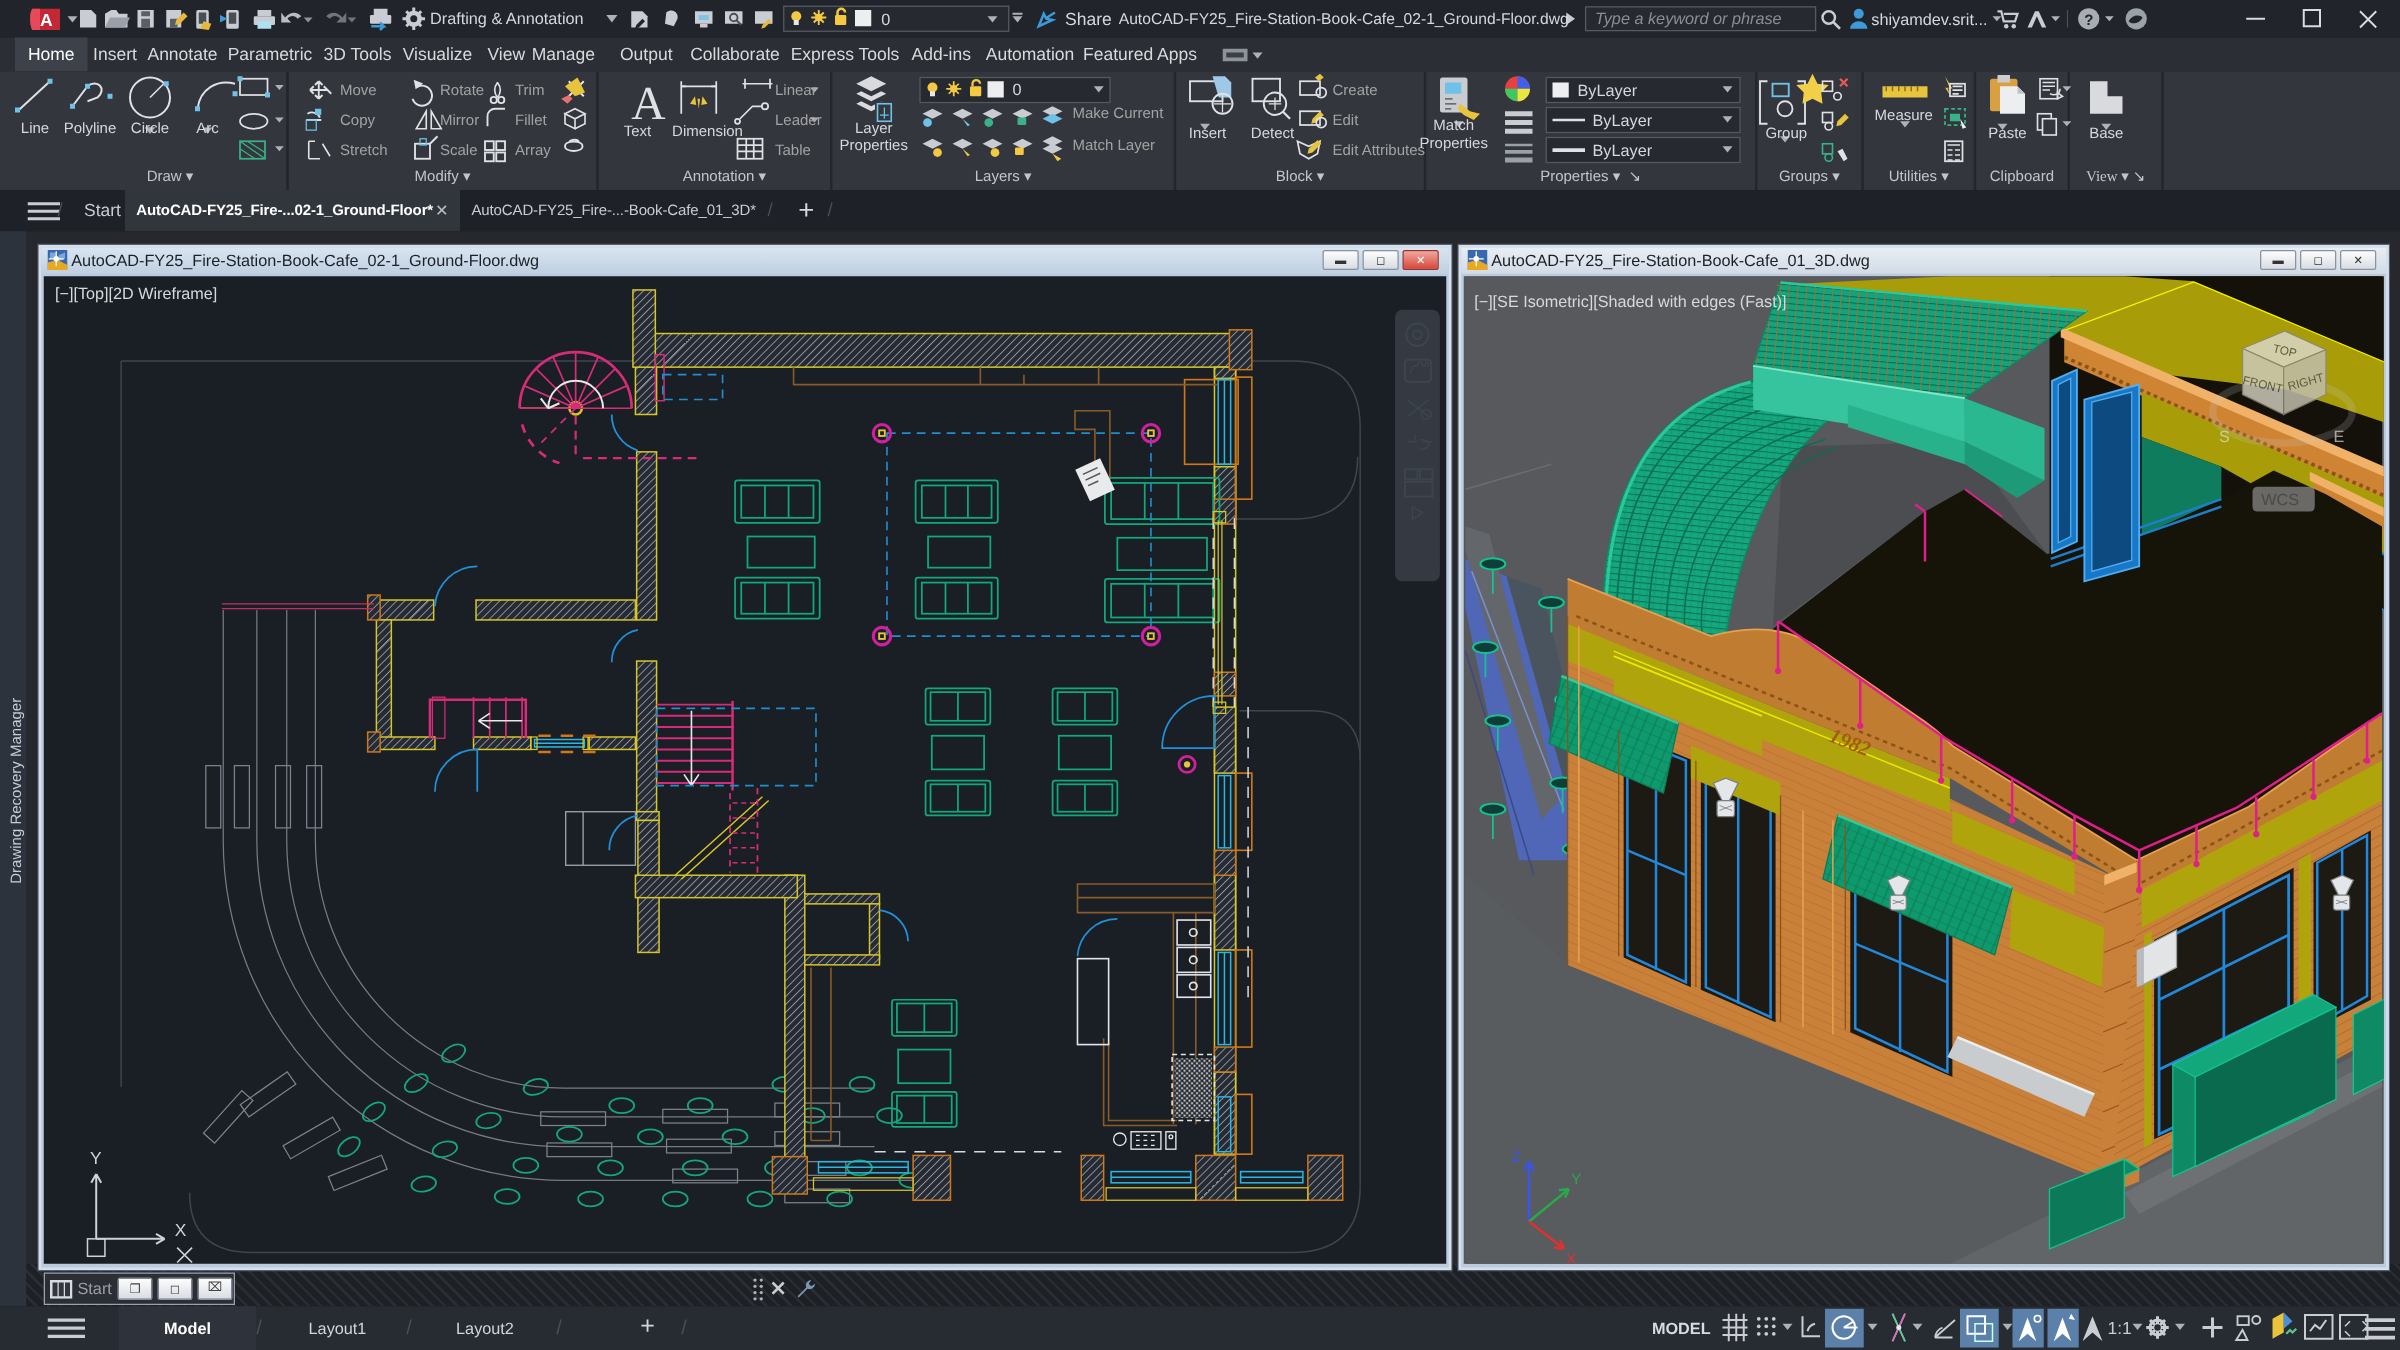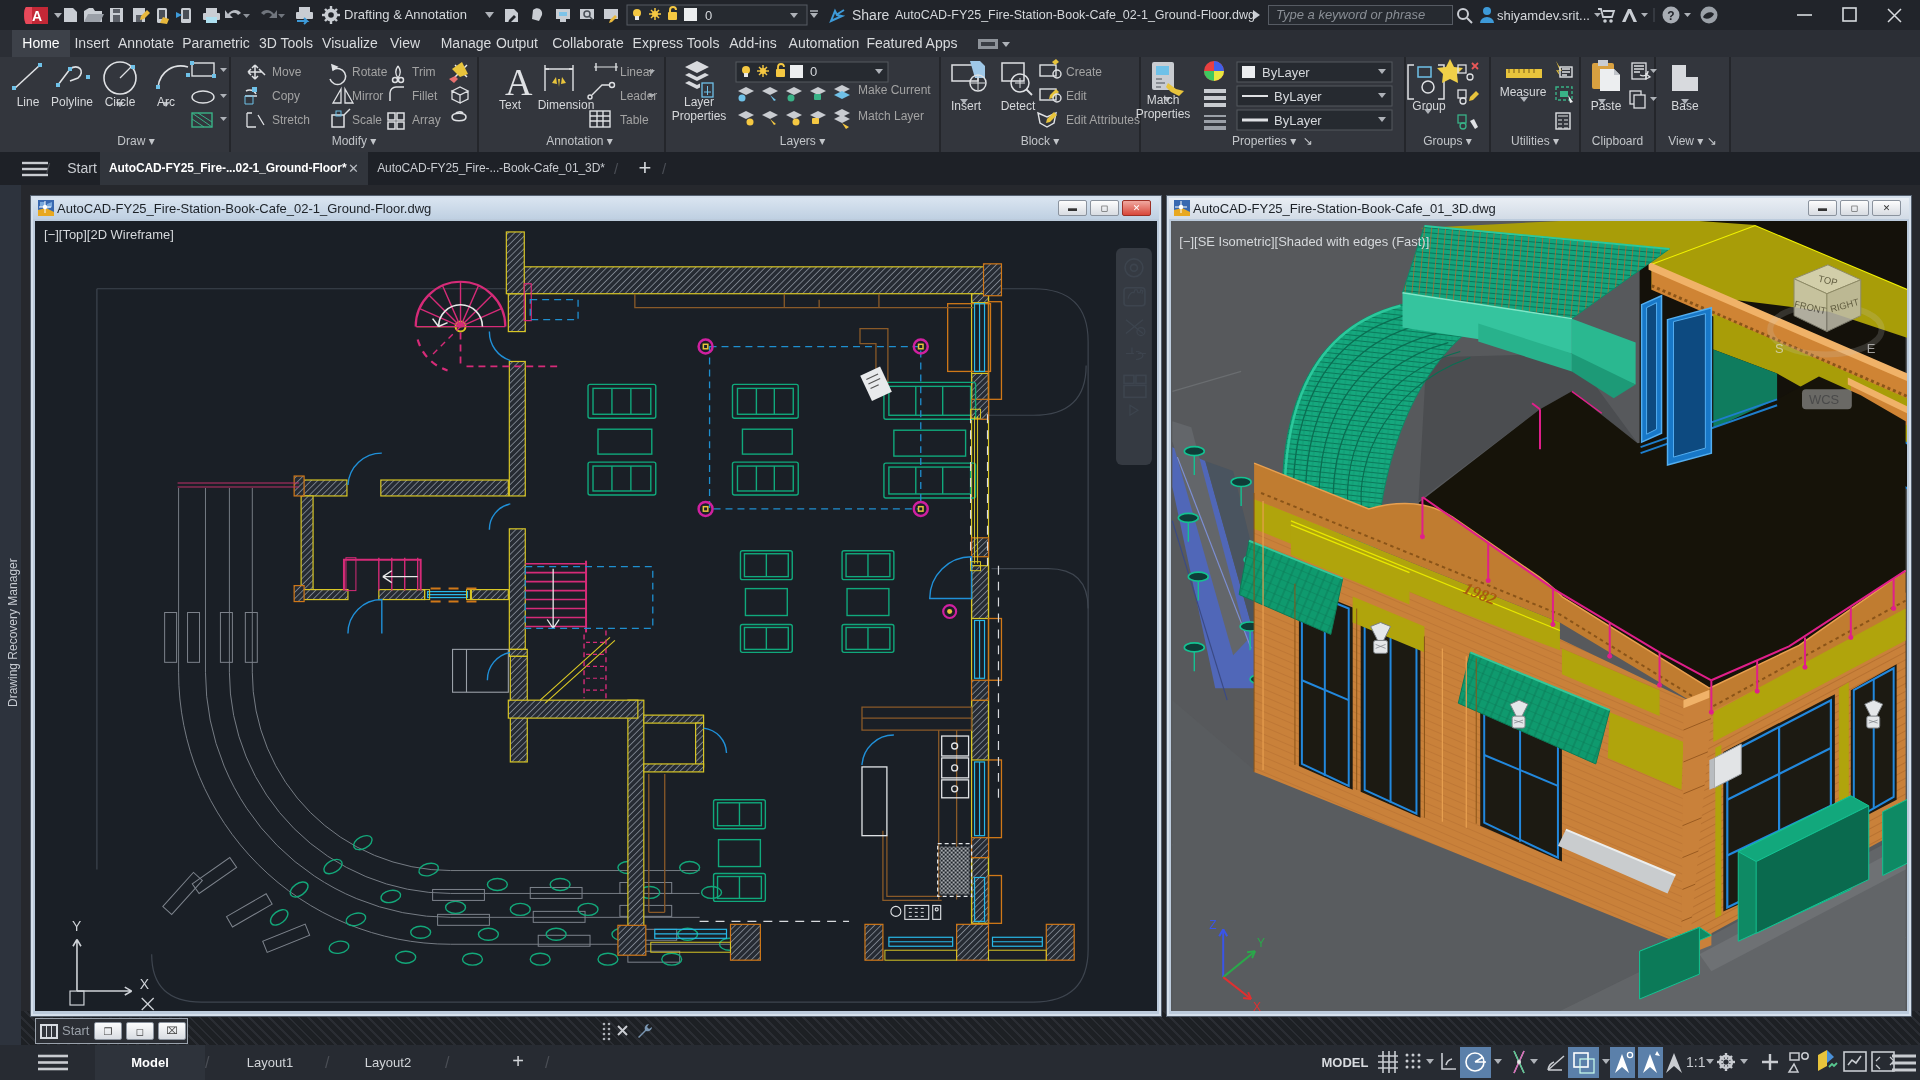--- a/index.html
+++ b/index.html
@@ -166,21 +166,21 @@
     </svg>
   </div>
   <div id="menubar">
     <div class="mtab active" style="left:12px;width:58px;">Home</div>
     <div class="mtab" style="left:70px;width:44px;">Insert</div>
     <div class="mtab" style="left:114px;width:64px;">Annotate</div>
     <div class="mtab" style="left:178px;width:76px;">Parametric</div>
     <div class="mtab" style="left:254px;width:64px;">3D Tools</div>
     <div class="mtab" style="left:318px;width:64px;">Visualize</div>
     <div class="mtab" style="left:382px;width:46px;">View</div>
-    <div class="mtab" style="left:436px;width:60px;">Manage</div>
+    <div class="mtab" style="left:416px;width:60px;text-align:right;">Manage</div>
     <div class="mtab" style="left:488px;width:58px;">Output</div>
     <div class="mtab" style="left:546px;width:84px;">Collaborate</div>
     <div class="mtab" style="left:630px;width:92px;">Express Tools</div>
     <div class="mtab" style="left:722px;width:62px;">Add-ins</div>
     <div class="mtab" style="left:784px;width:80px;">Automation</div>
     <div class="mtab" style="left:864px;width:96px;">Featured Apps</div>
     <svg class="abs" style="left:978px;top:7px" width="34" height="14">
         <rect x="0" y="2" width="20" height="10" fill="#8e939a"></rect>
         <rect x="3" y="5" width="14" height="4" fill="#3a3e45"></rect>
         <path d="M24,5 l8,0 -4,5 z" fill="#aeb2b8"></path>
@@ -476,21 +476,21 @@
 
     <div class="rlabel" style="left:0;width:272px;">Draw ▾</div>
     <div class="rlabel" style="left:230px;width:248px;">Modify ▾</div>
     <div class="rlabel" style="left:478px;width:203px;">Annotation ▾</div>
     <div class="rlabel" style="left:665px;width:275px;">Layers ▾</div>
     <div class="rlabel" style="left:940px;width:200px;">Block ▾</div>
     <div class="rlabel" style="left:1140px;width:265px;">Properties ▾ &nbsp;↘</div>
     <div class="rlabel" style="left:1405px;width:85px;">Groups ▾</div>
     <div class="rlabel" style="left:1490px;width:90px;">Utilities ▾</div>
     <div class="rlabel" style="left:1580px;width:75px;">Clipboard</div>
-    <div class="rlabel" style="left:1655px;width:75px;">View ▾ ↘</div>
+    <div class="rlabel" style="left:1655px;width:75px;font-family:Liberation Serif, serif;">View ▾ ↘</div>
   </div>
   <div id="doctabs">
     <svg class="abs" style="left:22px;top:9px" width="26" height="16">
         <g stroke="#c9ccd1" stroke-width="2.4">
           <line x1="0" y1="2" x2="26" y2="2"></line>
           <line x1="0" y1="8" x2="26" y2="8"></line>
           <line x1="0" y1="14" x2="26" y2="14"></line>
         </g>
       </svg>
     <div class="abs" style="left:46px;top:0;width:10px;height:33px;color:#4a4e55;font-size:15px;line-height:33px;">/</div>

